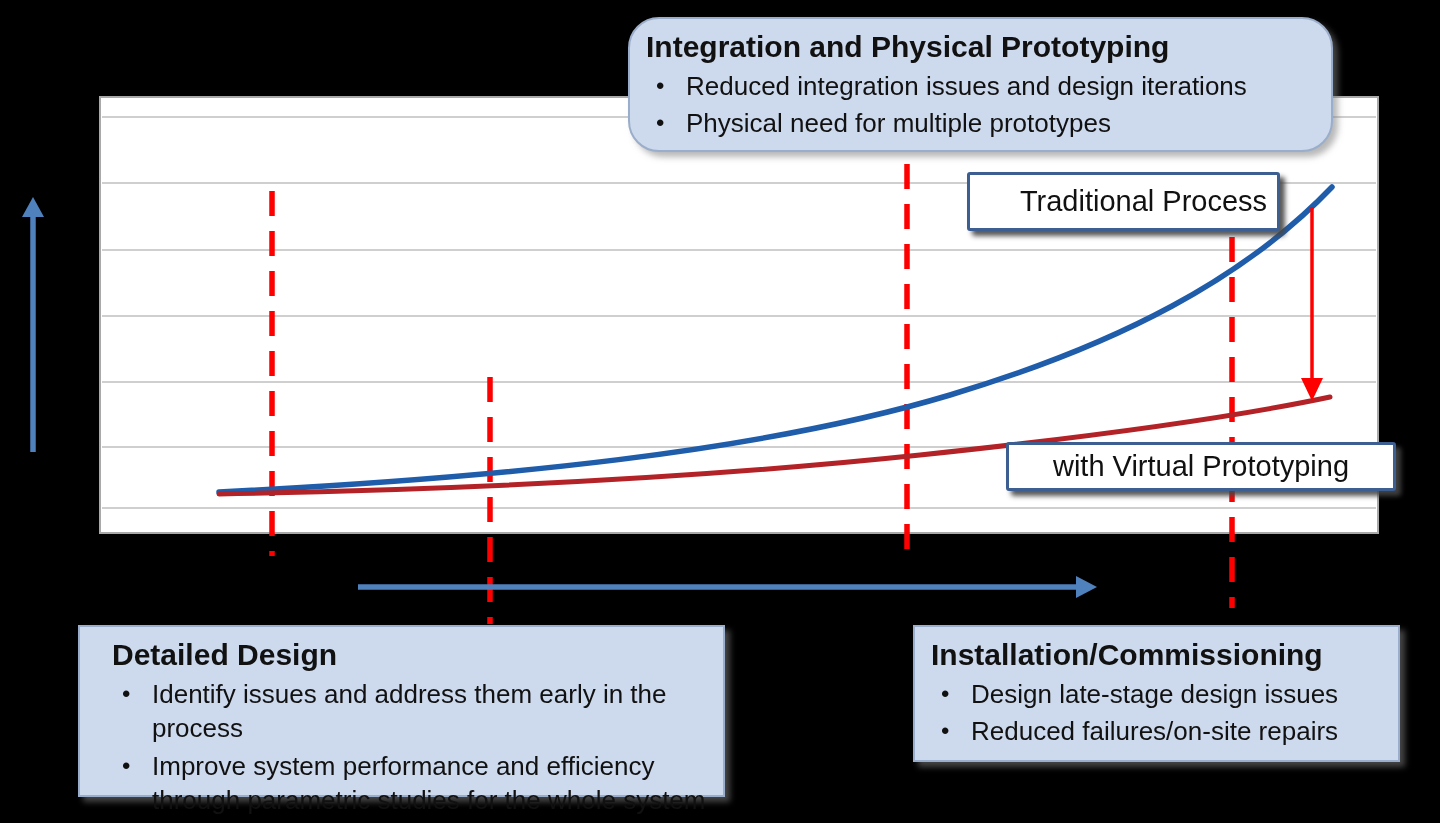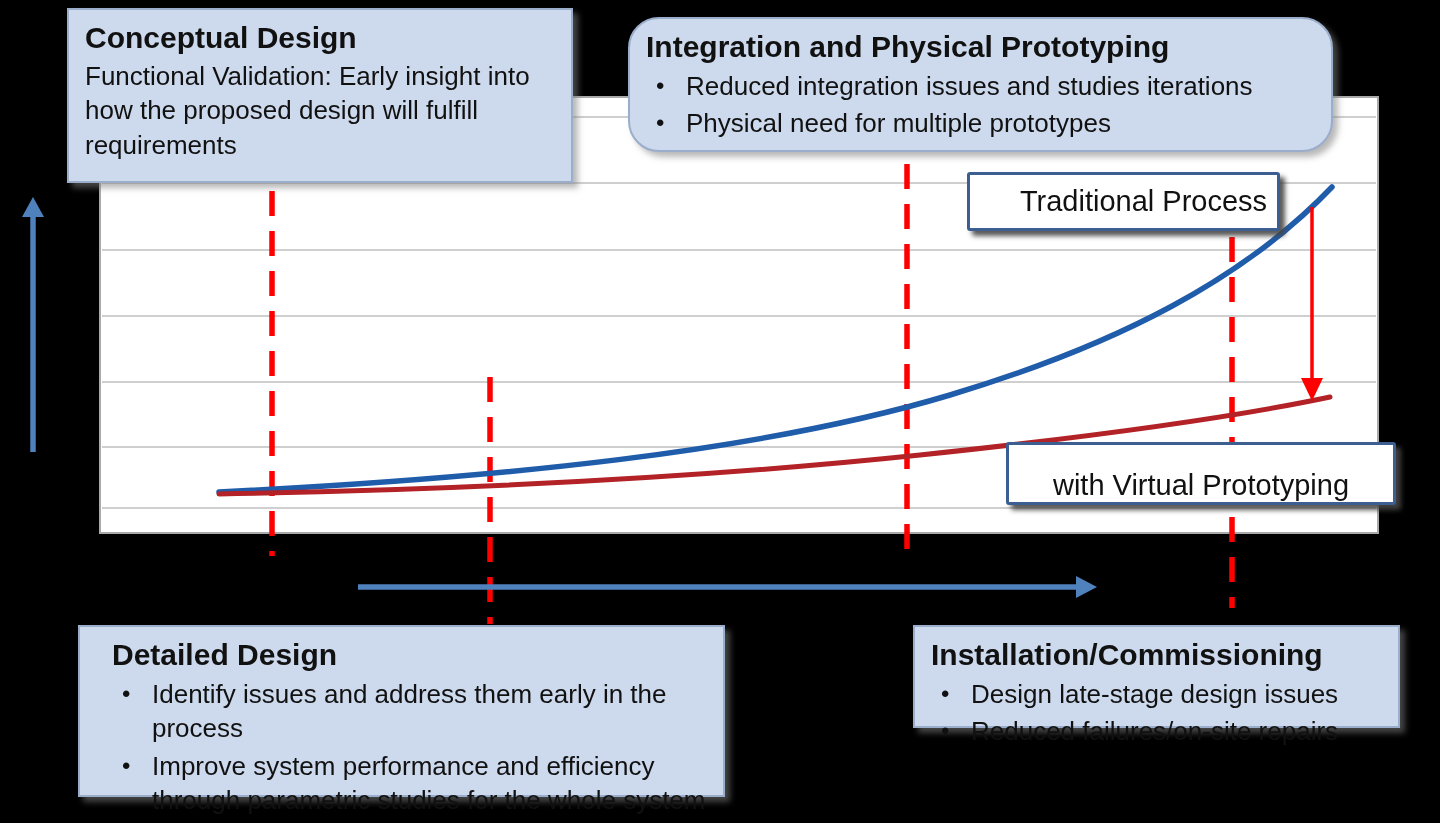--- a/index.html
+++ b/index.html
@@ -34,26 +34,26 @@
     position:absolute;z-index:2;
     background:#ffffff;
     border:3px solid #3c5e90;
     border-radius:3px;
     box-shadow:5px 5px 5px rgba(70,70,70,0.9);
     display:flex;align-items:center;justify-content:center;
     font-size:29px;color:#111;
     box-sizing:border-box;
   }
   #label-traditional{left:967px;top:172px;width:313px;height:59px;padding-left:40px;}
-  #label-virtual{left:1006px;top:442px;width:390px;height:63px;align-items:flex-end;}
+  #label-virtual{left:1006px;top:442px;width:390px;height:49px;}
 
   #callout-conceptual{left:67px;top:8px;width:506px;height:175px;}
   #callout-integration{left:628px;top:17px;width:705px;height:135px;border-radius:31px;}
   #callout-detailed{left:78px;top:625px;width:647px;height:172px;padding-left:32px;}
-  #callout-installation{left:913px;top:625px;width:487px;height:103px;}
+  #callout-installation{left:913px;top:625px;width:487px;height:137px;}
 </style>
 </head>
 <body>
 
 <div id="canvas">
 
   <svg width="1440" height="823" viewBox="0 0 1440 823">
 
     <rect x="100" y="97" width="1278" height="436" fill="#ffffff" stroke="#a9a9a9" stroke-width="2"></rect>
 
@@ -92,30 +92,26 @@
     </g>
   </svg>
 
   <div class="series-label" id="label-traditional">
     <span>Traditional Process</span>
   </div>
   <div class="series-label" id="label-virtual">
     <span>with Virtual Prototyping</span>
   </div>
 
-  <div class="callout" id="callout-conceptual">
-    <div class="title">Conceptual Design</div>
-    <p class="body">Functional Validation: Early insight into how the proposed design will fulfill requirements</p>
-  </div>
 
   <div class="callout" id="callout-integration">
     <div class="title">Integration and Physical Prototyping</div>
     <div class="bullet-row">
       <span class="bullet-glyph">•</span>
-      <span class="bullet-text">Reduced integration issues and studies iterations</span>
+      <span class="bullet-text">Reduced integration issues and design iterations</span>
     </div>
     <div class="bullet-row">
       <span class="bullet-glyph">•</span>
       <span class="bullet-text">Physical need for multiple prototypes</span>
     </div>
   </div>
 
   <div class="callout" id="callout-detailed">
     <div class="title">Detailed Design</div>
     <div class="bullet-row">

